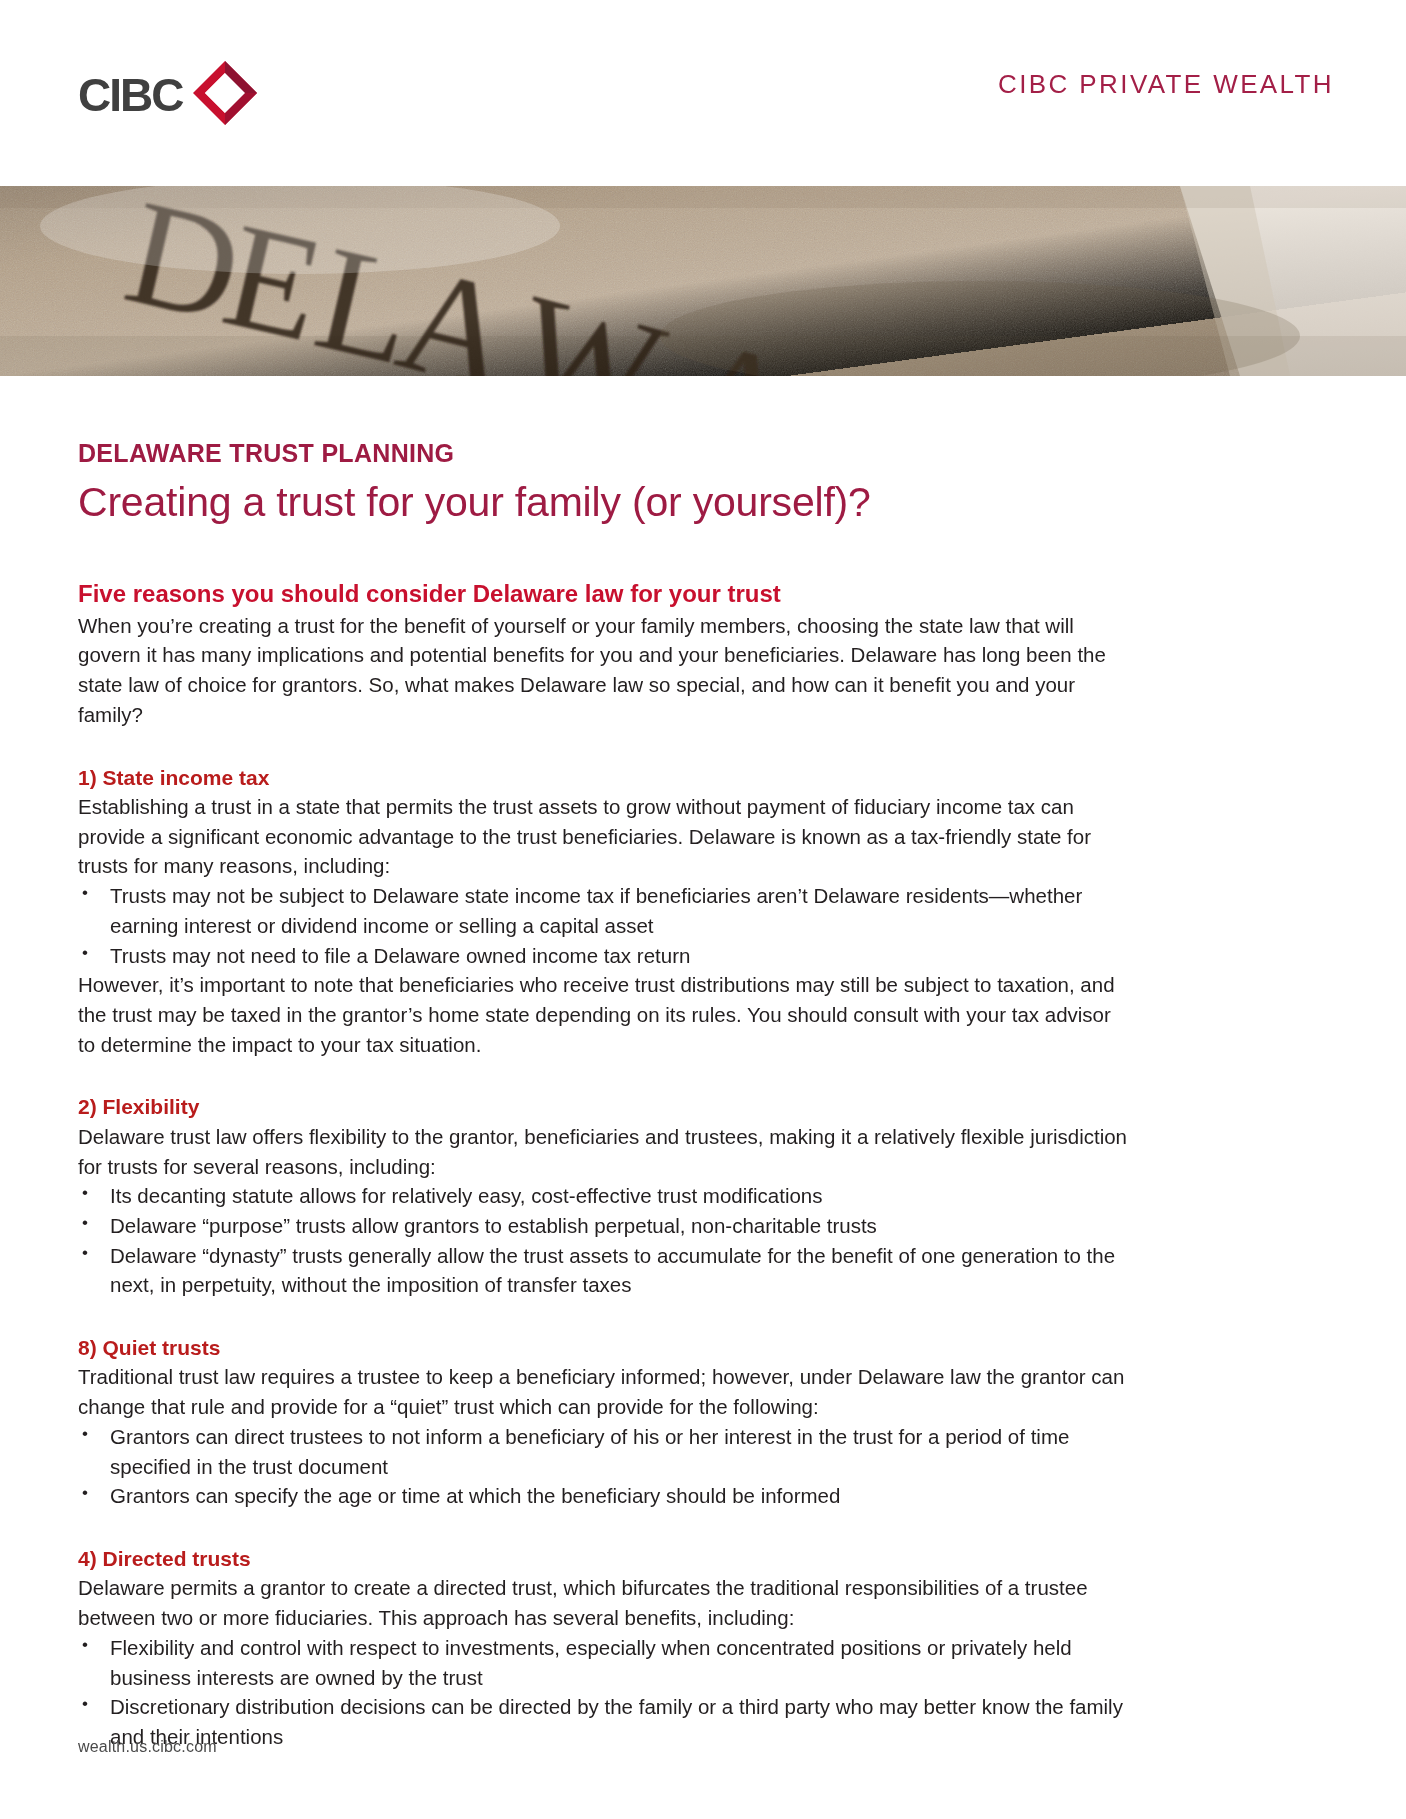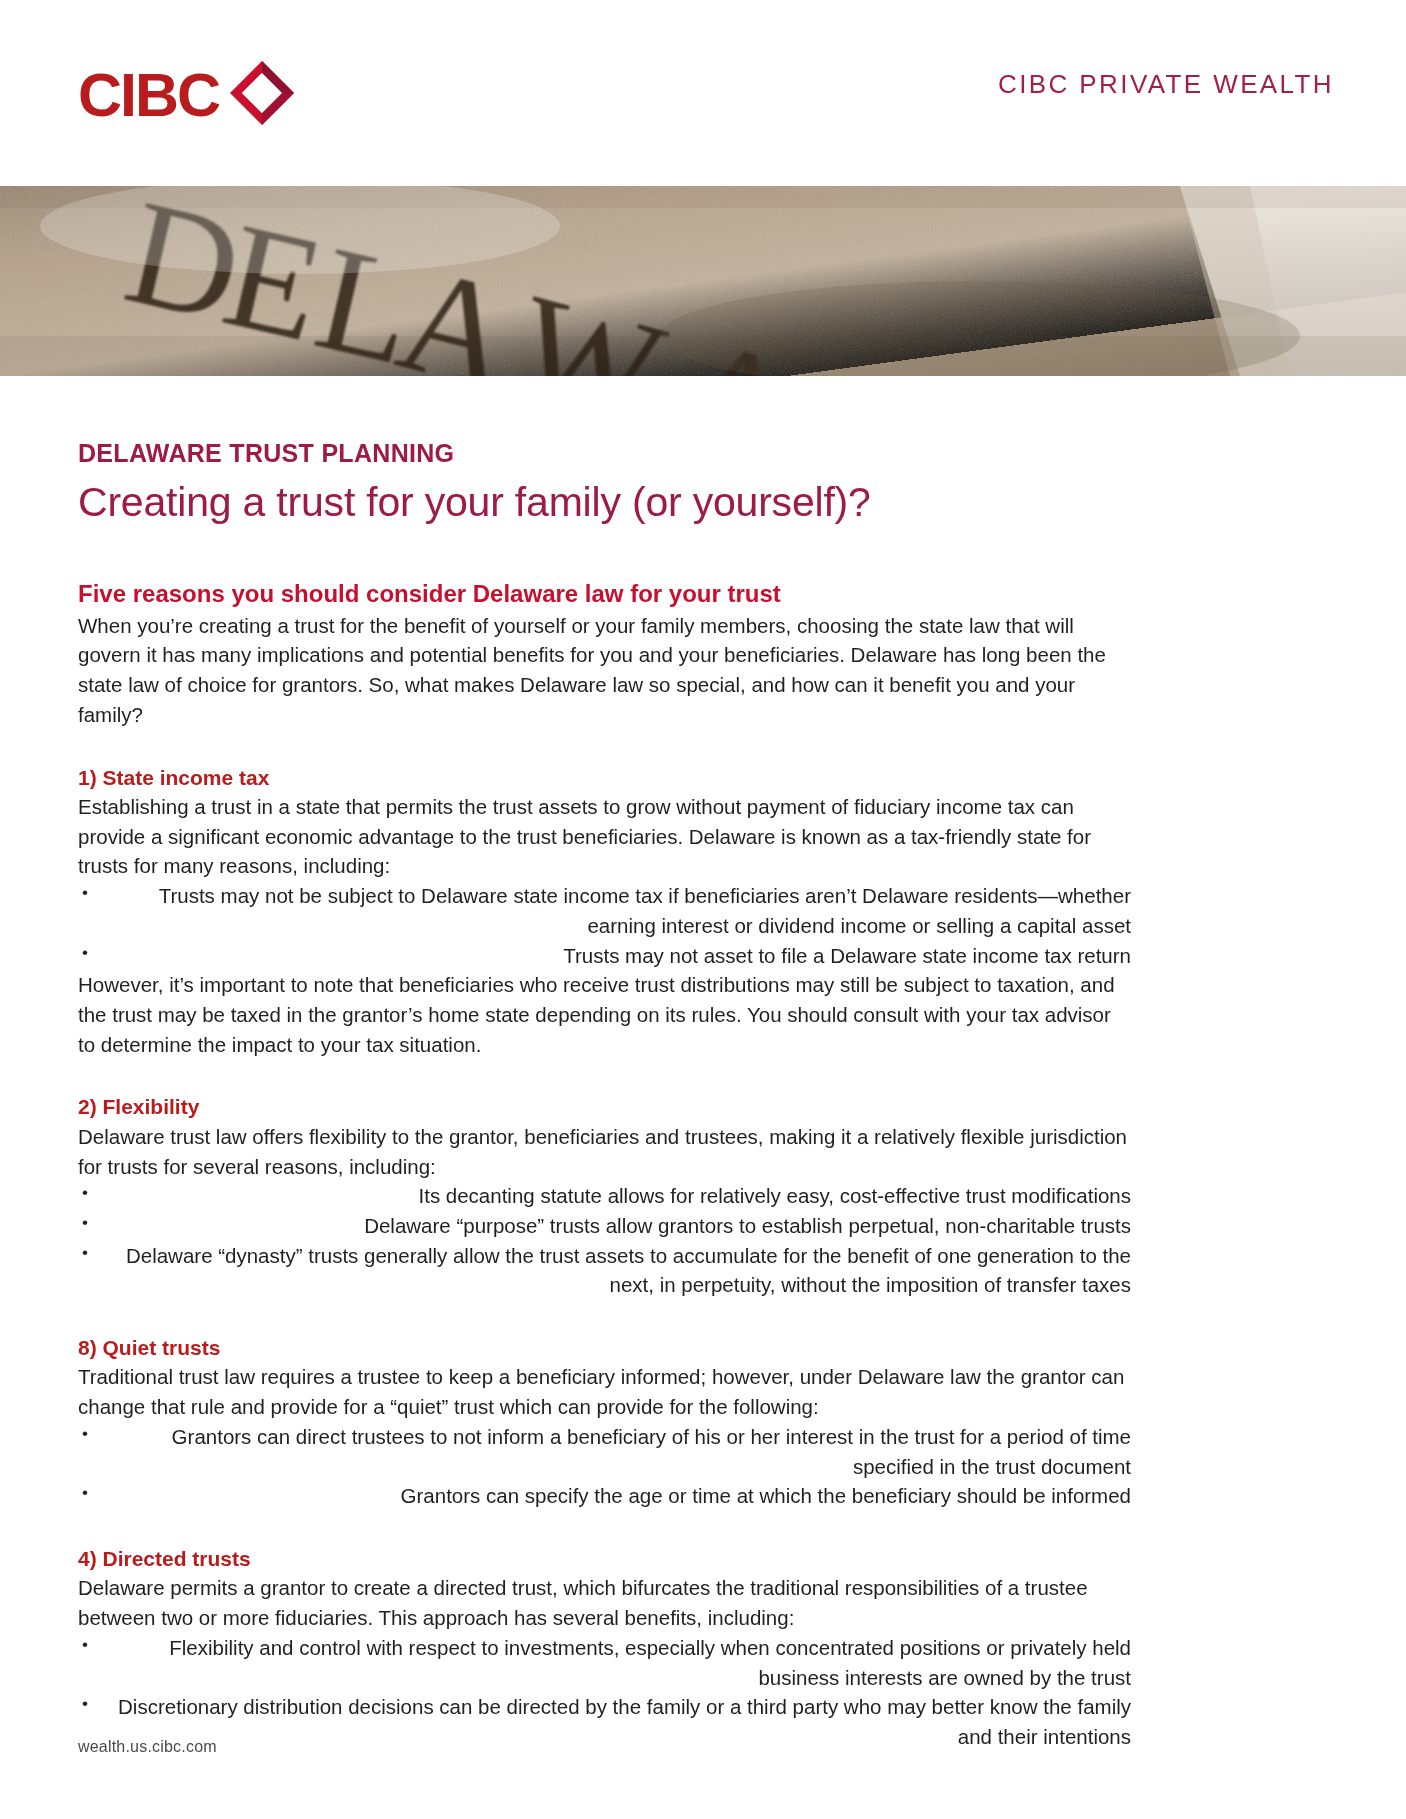--- a/index.html
+++ b/index.html
@@ -25,23 +25,23 @@
   .logo {
     position: absolute;
     left: 78px;
     top: 60px;
     display: flex;
     align-items: center;
   }
   .logo-word {
     font-family: "Liberation Sans", sans-serif;
     font-weight: bold;
-    font-size: 61px;
+    font-size: 46px;
     letter-spacing: -2px;
-    color: #b91c1c;
+    color: #404040;
     line-height: 1;
   }
   .logo-mark {
     margin-left: 10px;
     display: block;
   }
   .brandline {
     position: absolute;
     right: 72px;
     top: 69px;
@@ -108,21 +108,20 @@
     list-style: none;
     margin: 0;
     padding: 0;
   }
   ul.bullets li {
     font-size: 20.5px;
     line-height: 1.45;
     padding-left: 32px;
     position: relative;
     color: #231f20;
-    text-align: right;
   }
   ul.bullets li::before {
     content: "\2022";
     position: absolute;
     left: 4px;
     top: 0;
     font-size: 17px;
     color: #231f20;
   }
 
@@ -217,21 +216,21 @@
   <div class="eyebrow">DELAWARE TRUST PLANNING</div>
   <h1 class="headline">Creating a trust for your family (or yourself)?</h1>
 
   <div class="subhead">Five reasons you should consider Delaware law for your trust</div>
   <p class="body">When you’re creating a trust for the benefit of yourself or your family members, choosing the state law that will govern it has many implications and potential benefits for you and your beneficiaries. Delaware has long been the state law of choice for grantors. So, what makes Delaware law so special, and how can it benefit you and your family?</p>
 
   <div class="section-head">1) State income tax</div>
   <p class="body">Establishing a trust in a state that permits the trust assets to grow without payment of fiduciary income tax can provide a significant economic advantage to the trust beneficiaries. Delaware is known as a tax-friendly state for trusts for many reasons, including:</p>
   <ul class="bullets">
     <li>Trusts may not be subject to Delaware state income tax if beneficiaries aren’t Delaware residents—whether earning interest or dividend income or selling a capital asset</li>
-    <li>Trusts may not asset to file a Delaware state income tax return</li>
+    <li>Trusts may not need to file a Delaware owned income tax return</li>
   </ul>
   <p class="body">However, it’s important to note that beneficiaries who receive trust distributions may still be subject to taxation, and the trust may be taxed in the grantor’s home state depending on its rules. You should consult with your tax advisor to determine the impact to your tax situation.</p>
 
   <div class="section-head">2) Flexibility</div>
   <p class="body">Delaware trust law offers flexibility to the grantor, beneficiaries and trustees, making it a relatively flexible jurisdiction for trusts for several reasons, including:</p>
   <ul class="bullets">
     <li>Its decanting statute allows for relatively easy, cost-effective trust modifications</li>
     <li>Delaware “purpose” trusts allow grantors to establish perpetual, non-charitable trusts</li>
     <li>Delaware “dynasty” trusts generally allow the trust assets to accumulate for the benefit of one generation to the next, in perpetuity, without the imposition of transfer taxes</li>
   </ul>

